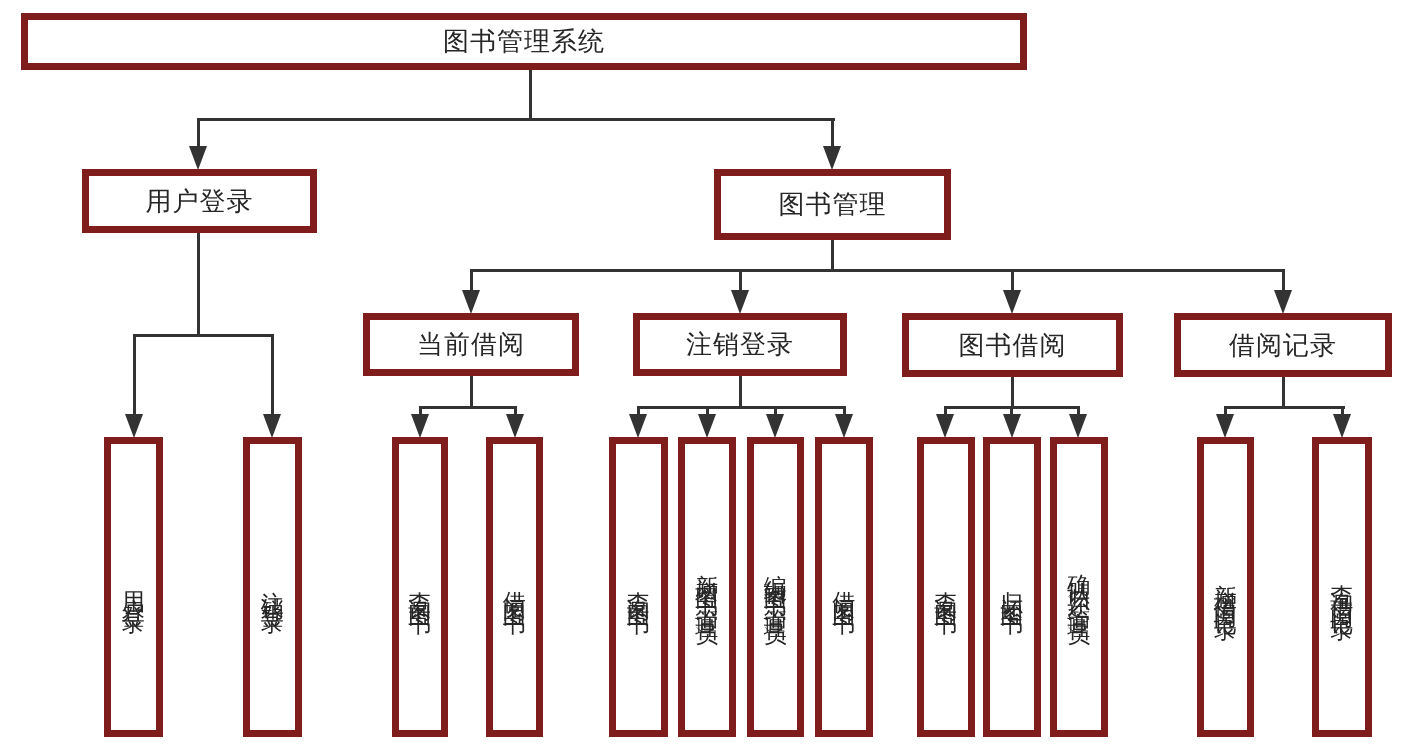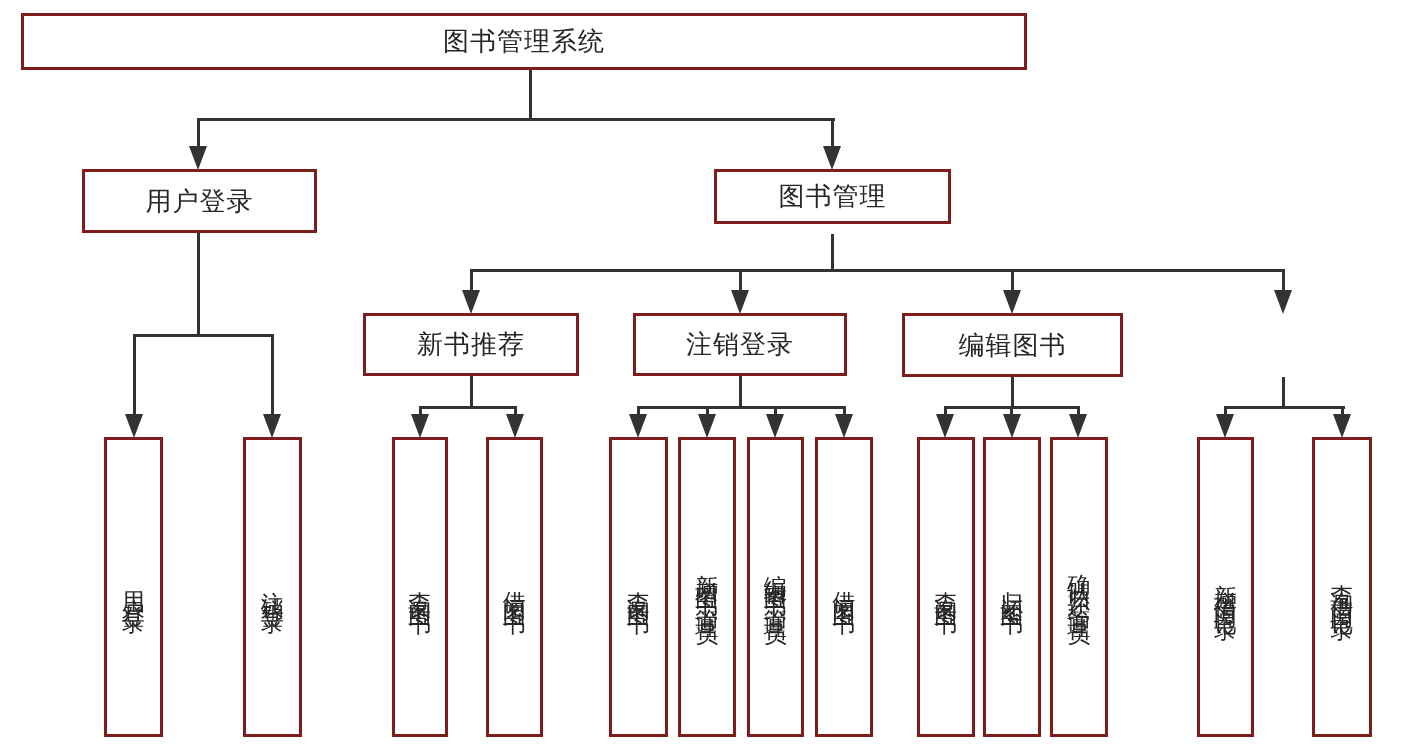--- a/index.html
+++ b/index.html
@@ -1,21 +1,21 @@
 <!DOCTYPE html>
 <html><head>
 <meta charset="utf-8">
 <style>
   html,body{margin:0;padding:0;background:#fff;}
   #stage{
     position:relative;width:1405px;height:747px;background:#ffffff;
     font-family:"Liberation Sans",sans-serif;overflow:hidden;
   }
   .box{
-    position:absolute;box-sizing:border-box;border:3px solid #7f1d1d;
+    position:absolute;box-sizing:border-box;border:7px solid #7f1d1d;
     background:#ffffff;display:flex;align-items:center;justify-content:center;
     color:#262626;
   }
   .htext{font-size:26px;letter-spacing:1px;white-space:nowrap;}
   .vtext{
     writing-mode:vertical-lr;text-orientation:mixed;
     font-size:23px;letter-spacing:7px;line-height:1.15;white-space:nowrap;
   }
   .line{position:absolute;background:#333333;}
   .arrow{
@@ -88,32 +88,35 @@
       <div class="arrow" style="left: 1333px; top: 414px; border-top-color: rgb(51, 51, 51);"></div>
     </div>
 
   <div class="box" style="left:21px;top:13px;width:1006px;height:57px">
     <span class="htext">图书管理系统</span>
   </div>
 
   <div class="box" style="left:82px;top:169px;width:235px;height:64px">
     <span class="htext">用户登录</span>
   </div>
-  <div class="box" style="left:714px;top:169px;width:237px;height:55px">
+  <div class="box" style="left:714px;top:169px;width:237px;height:71px">
     <span class="htext">图书管理</span>
   </div>
 
   <div class="box" style="left:363px;top:313px;width:216px;height:63px">
-    <span class="htext">新书推荐</span>
+    <span class="htext">当前借阅</span>
   </div>
   <div class="box" style="left:633px;top:313px;width:214px;height:63px">
     <span class="htext">注销登录</span>
   </div>
   <div class="box" style="left:902px;top:313px;width:221px;height:64px">
-    <span class="htext">编辑图书</span>
+    <span class="htext">图书借阅</span>
+  </div>
+  <div class="box" style="left:1174px;top:313px;width:218px;height:64px">
+    <span class="htext">借阅记录</span>
   </div>
 
   <div class="box" style="left:104px;top:437px;width:59px;height:300px">
     <span class="vtext">用户登录</span>
   </div>
   <div class="box" style="left:243px;top:437px;width:59px;height:300px">
     <span class="vtext">注销登录</span>
   </div>
 
   <div class="box" style="left:392px;top:437px;width:56px;height:300px">

